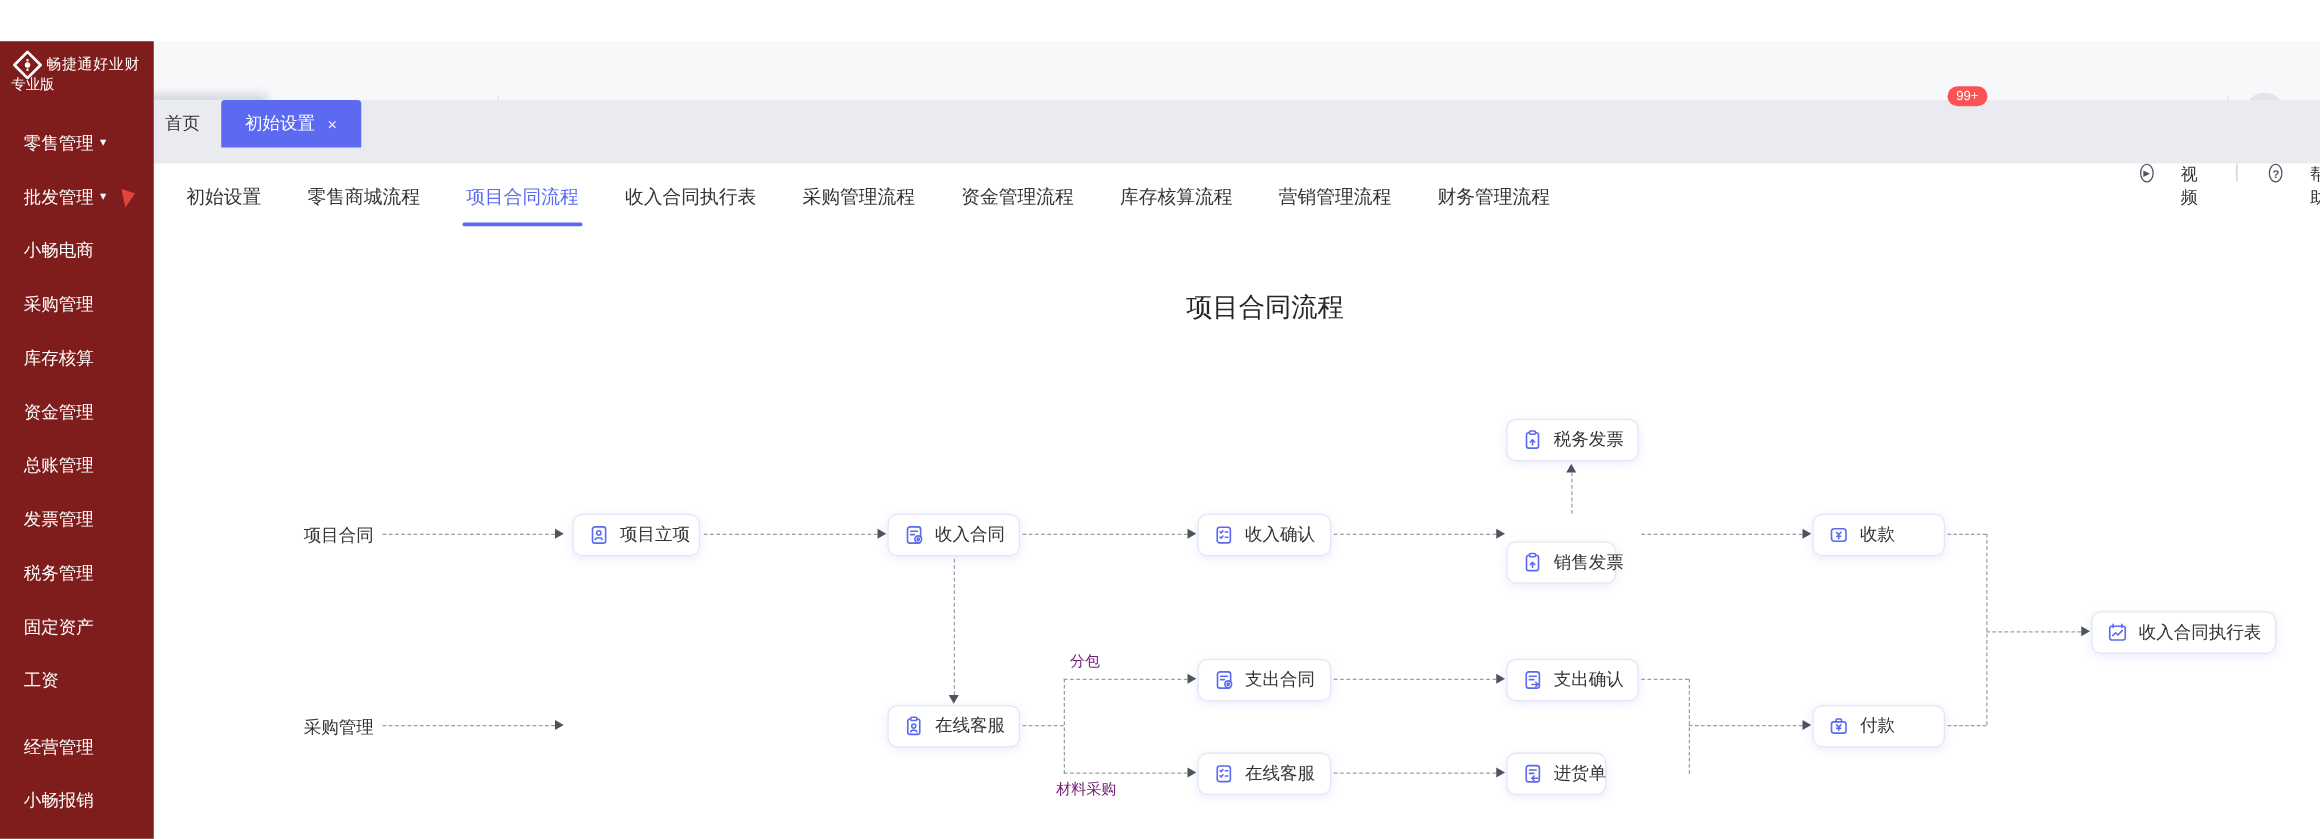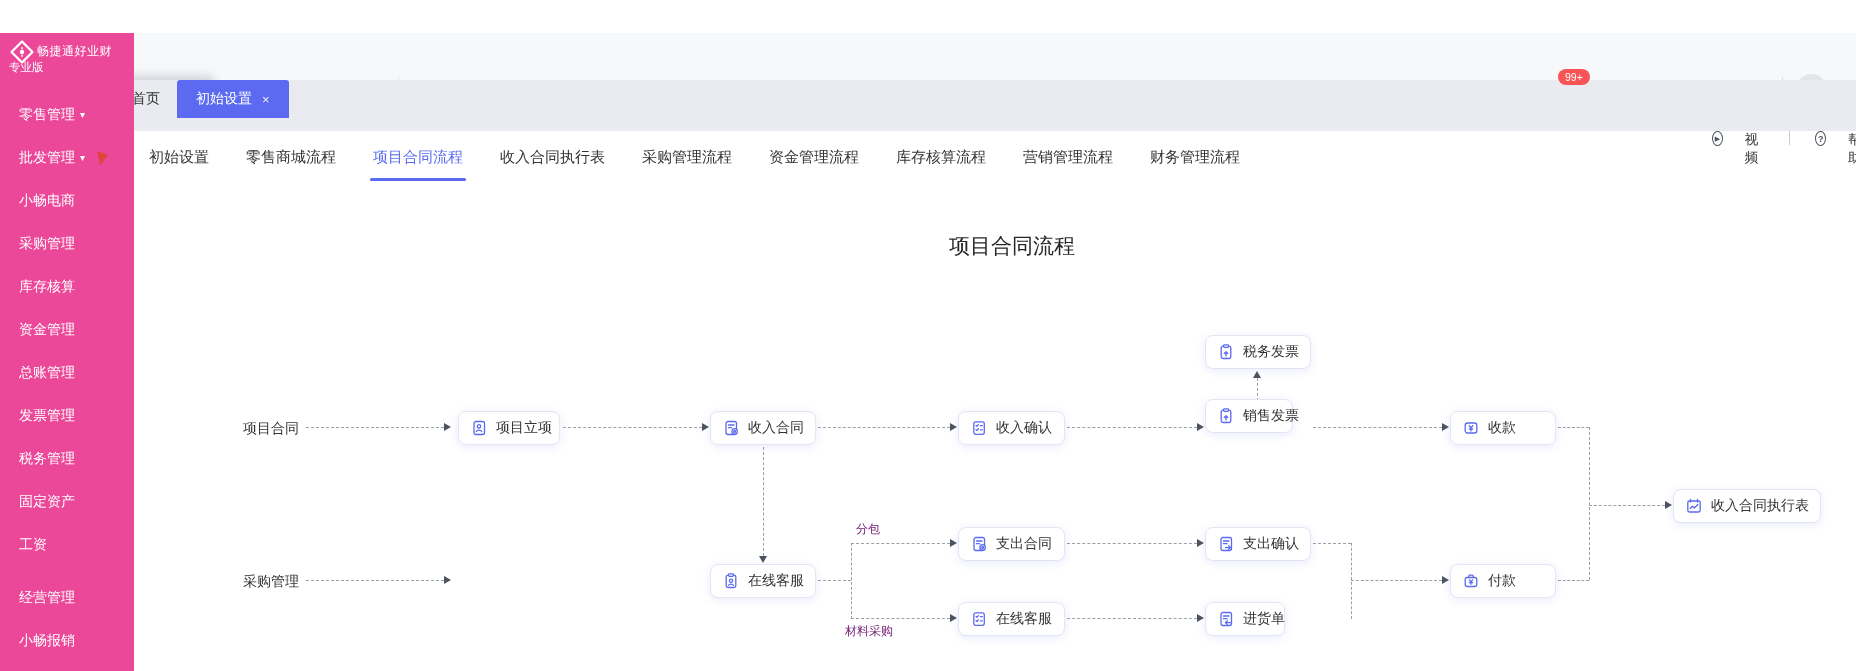--- a/index.html
+++ b/index.html
@@ -26,21 +26,21 @@
   #hdiv1{position:absolute;left:398px;top:44px;width:1px;height:25px;background:#e0e2e6}
   .hitem{position:absolute;top:33px;height:47px;display:flex;align-items:center;gap:5px;
     font-size:13.5px;color:#333;cursor:pointer}
   #badge{position:absolute;left:1558px;top:36px;height:16px;line-height:16px;padding:0 7px;
     border-radius:9px;background:#fa5355;color:#fff;font-size:10.5px;font-weight:normal;z-index:9}
   #hdiv2{position:absolute;left:1782px;top:44px;width:1px;height:25px;background:#dcdee2}
   #uname{position:absolute;left:1833px;top:33px;height:47px;display:flex;align-items:center;
     font-size:13.5px;color:#333;width:23px;overflow:hidden;white-space:nowrap}
 
   
-  #sidebar{position:absolute;left:0;top:33px;width:134px;height:638px;background:#ec4899;z-index:5}
+  #sidebar{position:absolute;left:0;top:33px;width:123px;height:638px;background:#7f1d1d;z-index:5}
   #logo{position:relative;height:47px}
   #logo .mark{position:absolute;left:9px;top:6px}
   #logo .t1{position:absolute;left:37px;top:10px;font-size:12px;color:#fff;white-space:nowrap;letter-spacing:.5px}
   #logo .t2{position:absolute;left:9px;top:27px;font-size:11.5px;color:#fff}
   #sidebar-menu{list-style:none;padding-top:13px}
   #sidebar-menu li{height:43px;display:flex;align-items:center;padding-left:19px;gap:5px;
     font-size:14px;color:#fff;cursor:pointer;white-space:nowrap}
   #sidebar-menu li.gap{margin-top:10px}
   .sb-arrow{font-size:10px;color:#fff}
   #red-notch{position:absolute;left:97px;top:151px;width:11px;height:15px;background:#e0443c;
@@ -292,21 +292,21 @@
 </div>
 
 <div class="node" style="left:958px;top:411px;width:107px">
   <svg class="nicon" width="18" height="18" viewBox="0 0 18 18">
     <rect class="s" x="3.8" y="2.8" width="10.5" height="12.5" rx="2"></rect>
     <path class="s" d="M6 6.4l.9.9 1.5-1.7M10.3 6.6h2M6 10.6l.9.9 1.5-1.7M10.3 10.8h2"></path>
     </svg>
   <span>收入确认</span>
 </div>
 
-<div class="node" style="left:1205px;top:399px;width:88px">
+<div class="node" style="left:1205px;top:433px;width:88px">
   <svg class="nicon" width="18" height="18" viewBox="0 0 18 18">
     <rect class="s" x="4.2" y="3.2" width="9.6" height="12.3" rx="1.8"></rect>
     <rect class="sf" x="6.6" y="1.8" width="4.8" height="2.6" rx=".8"></rect>
     <path class="s" d="M9 13V9M7.2 10.6L9 8.8l1.8 1.8"></path>
     </svg>
   <span>销售发票</span>
 </div>
 
 <div class="node" style="left:1205px;top:335px;width:106px">
   <svg class="nicon" width="18" height="18" viewBox="0 0 18 18">

